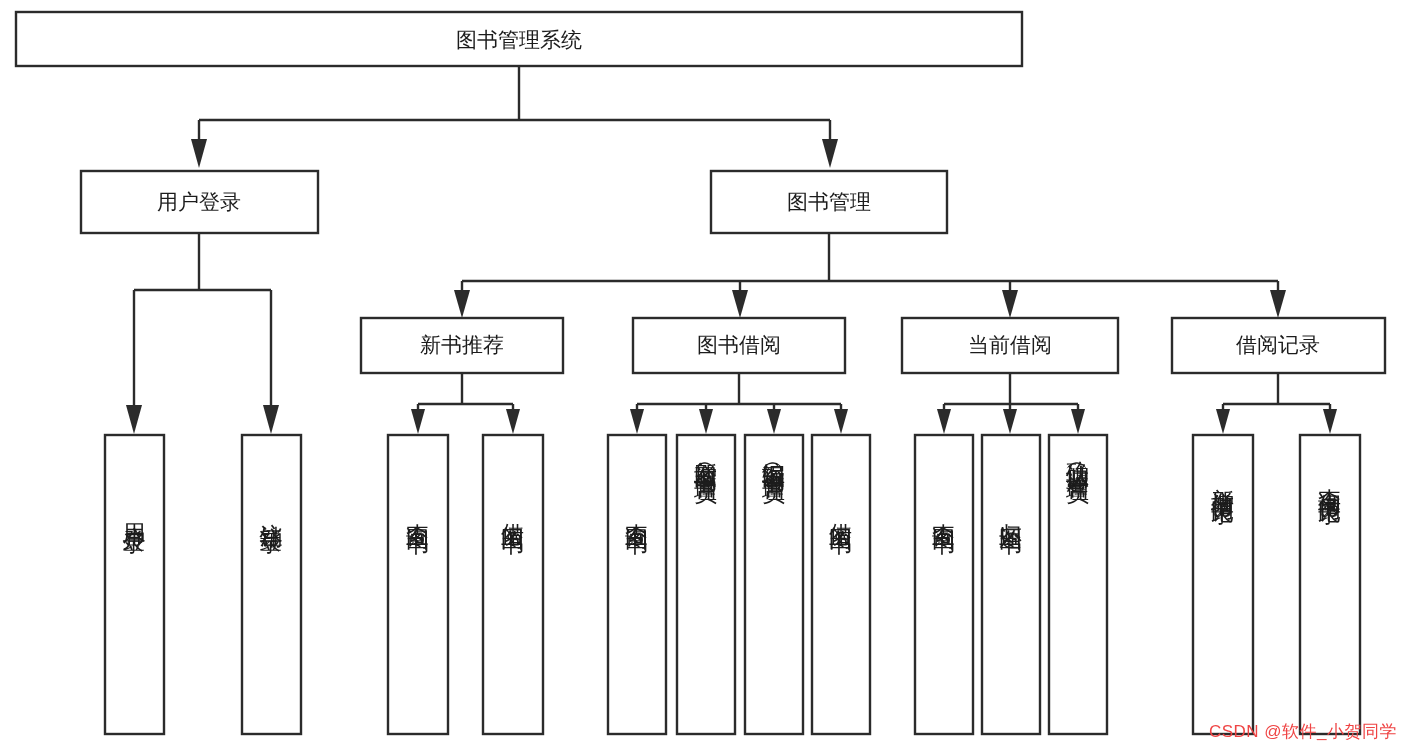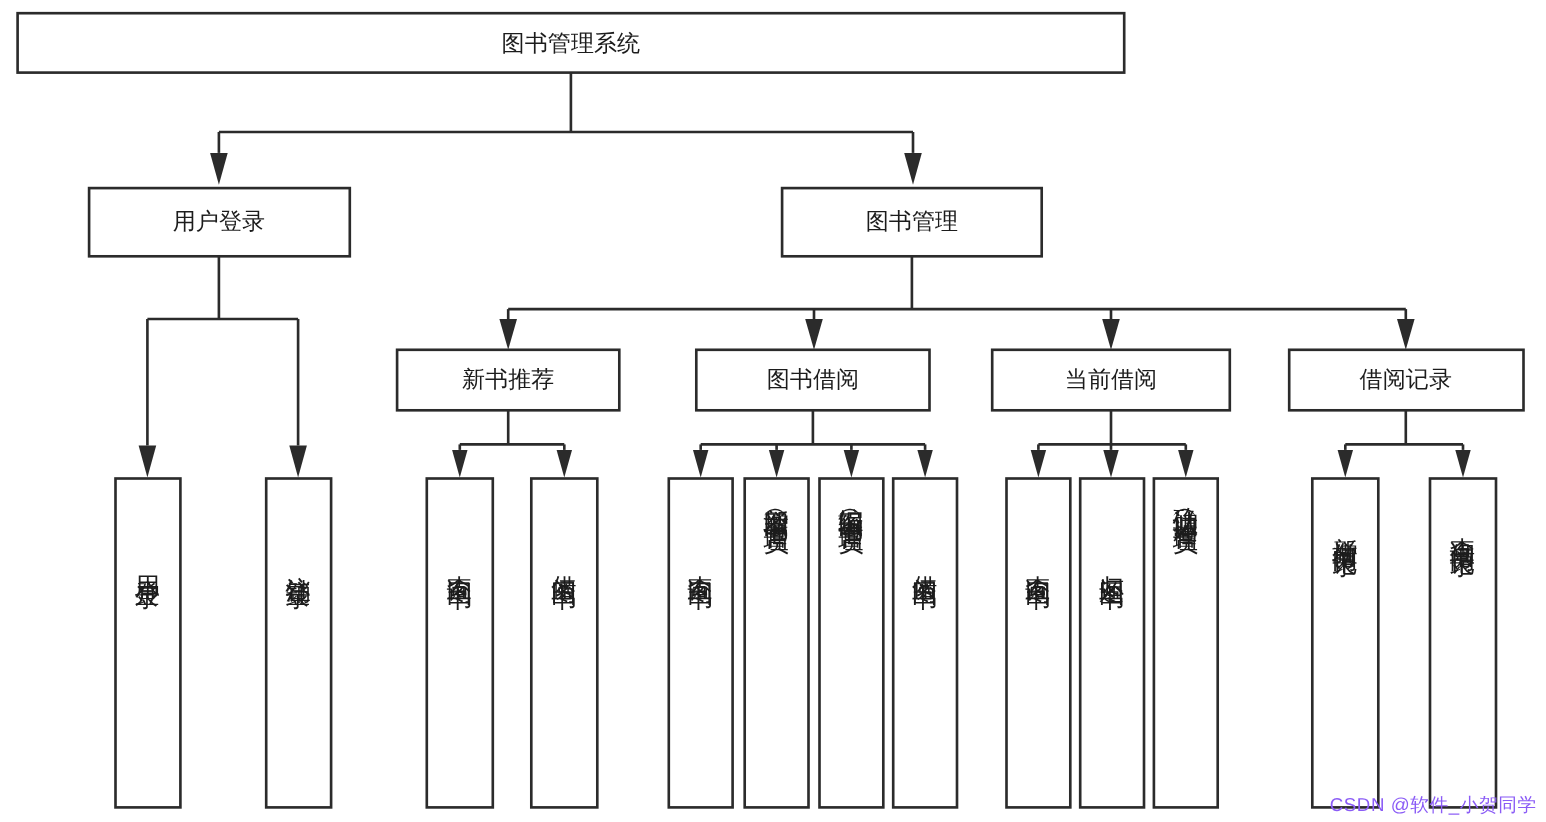--- a/index.html
+++ b/index.html
@@ -63,21 +63,21 @@
     letter-spacing: 3px;
     color: #1c1c1c;
     white-space: nowrap;
   }
   .watermark {
     position: absolute;
     right: 8px;
     bottom: 4px;
     font-family: "Liberation Sans", "DejaVu Sans", sans-serif;
     font-size: 17px;
-    color: #8b5cf6;
+    color: #ef4444;
     letter-spacing: 0.5px;
     user-select: none;
   }
 </style>
 </head>
 <body>
 
 <div id="diagram-root">
 
   <svg id="flow" viewBox="0 0 1405 747">

